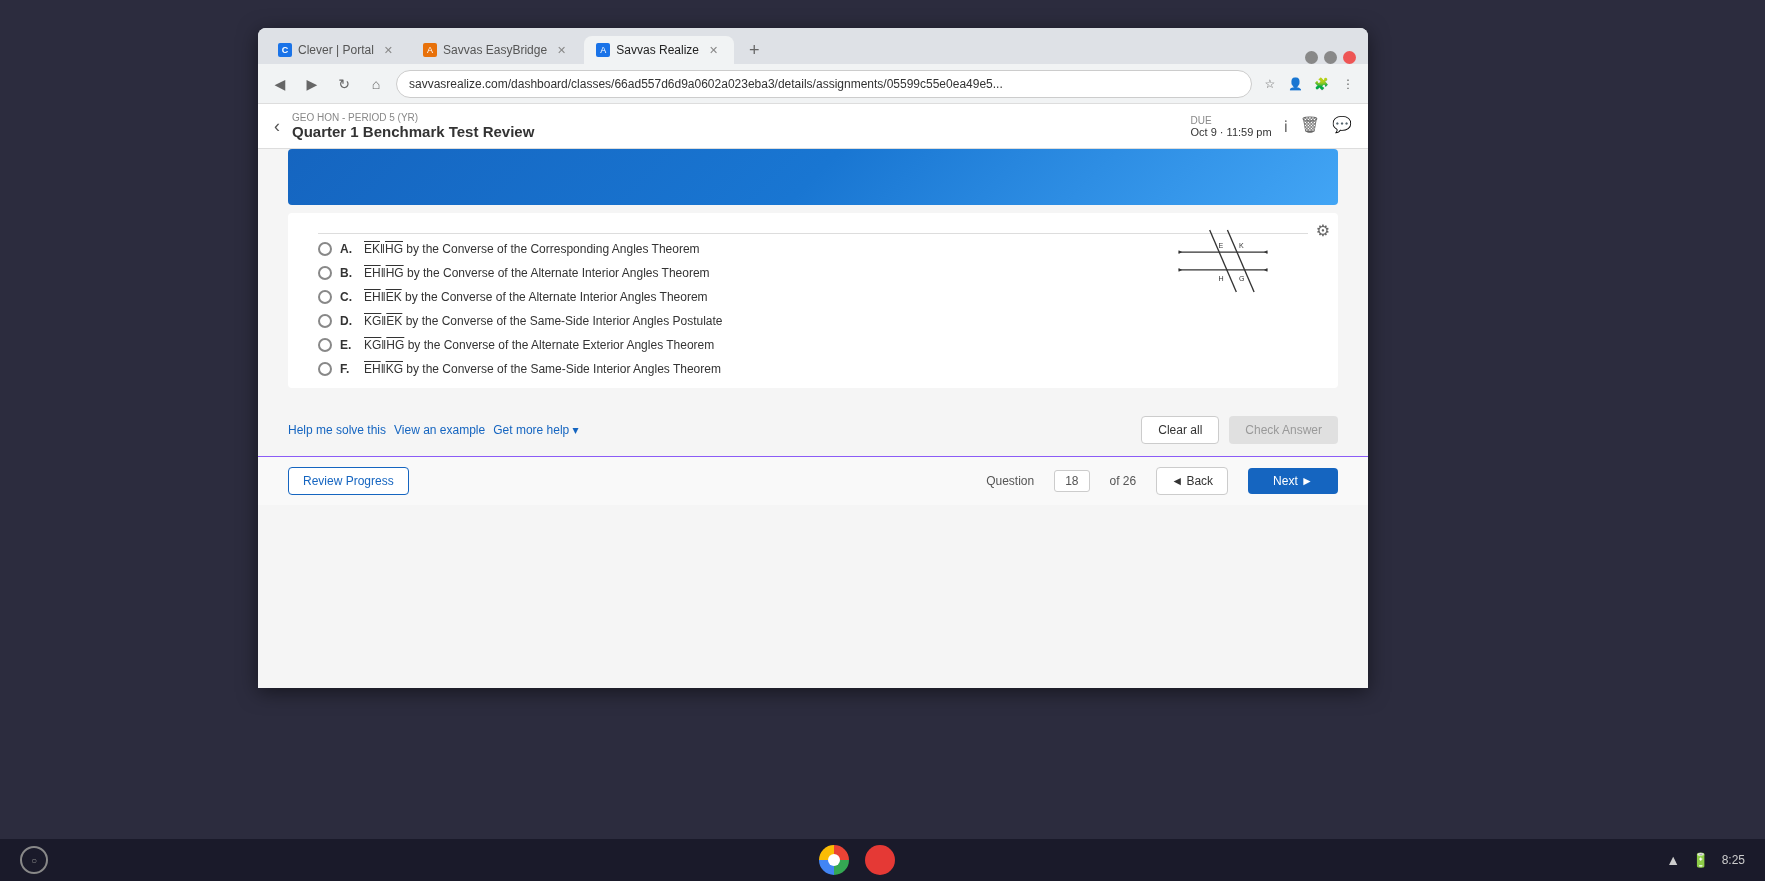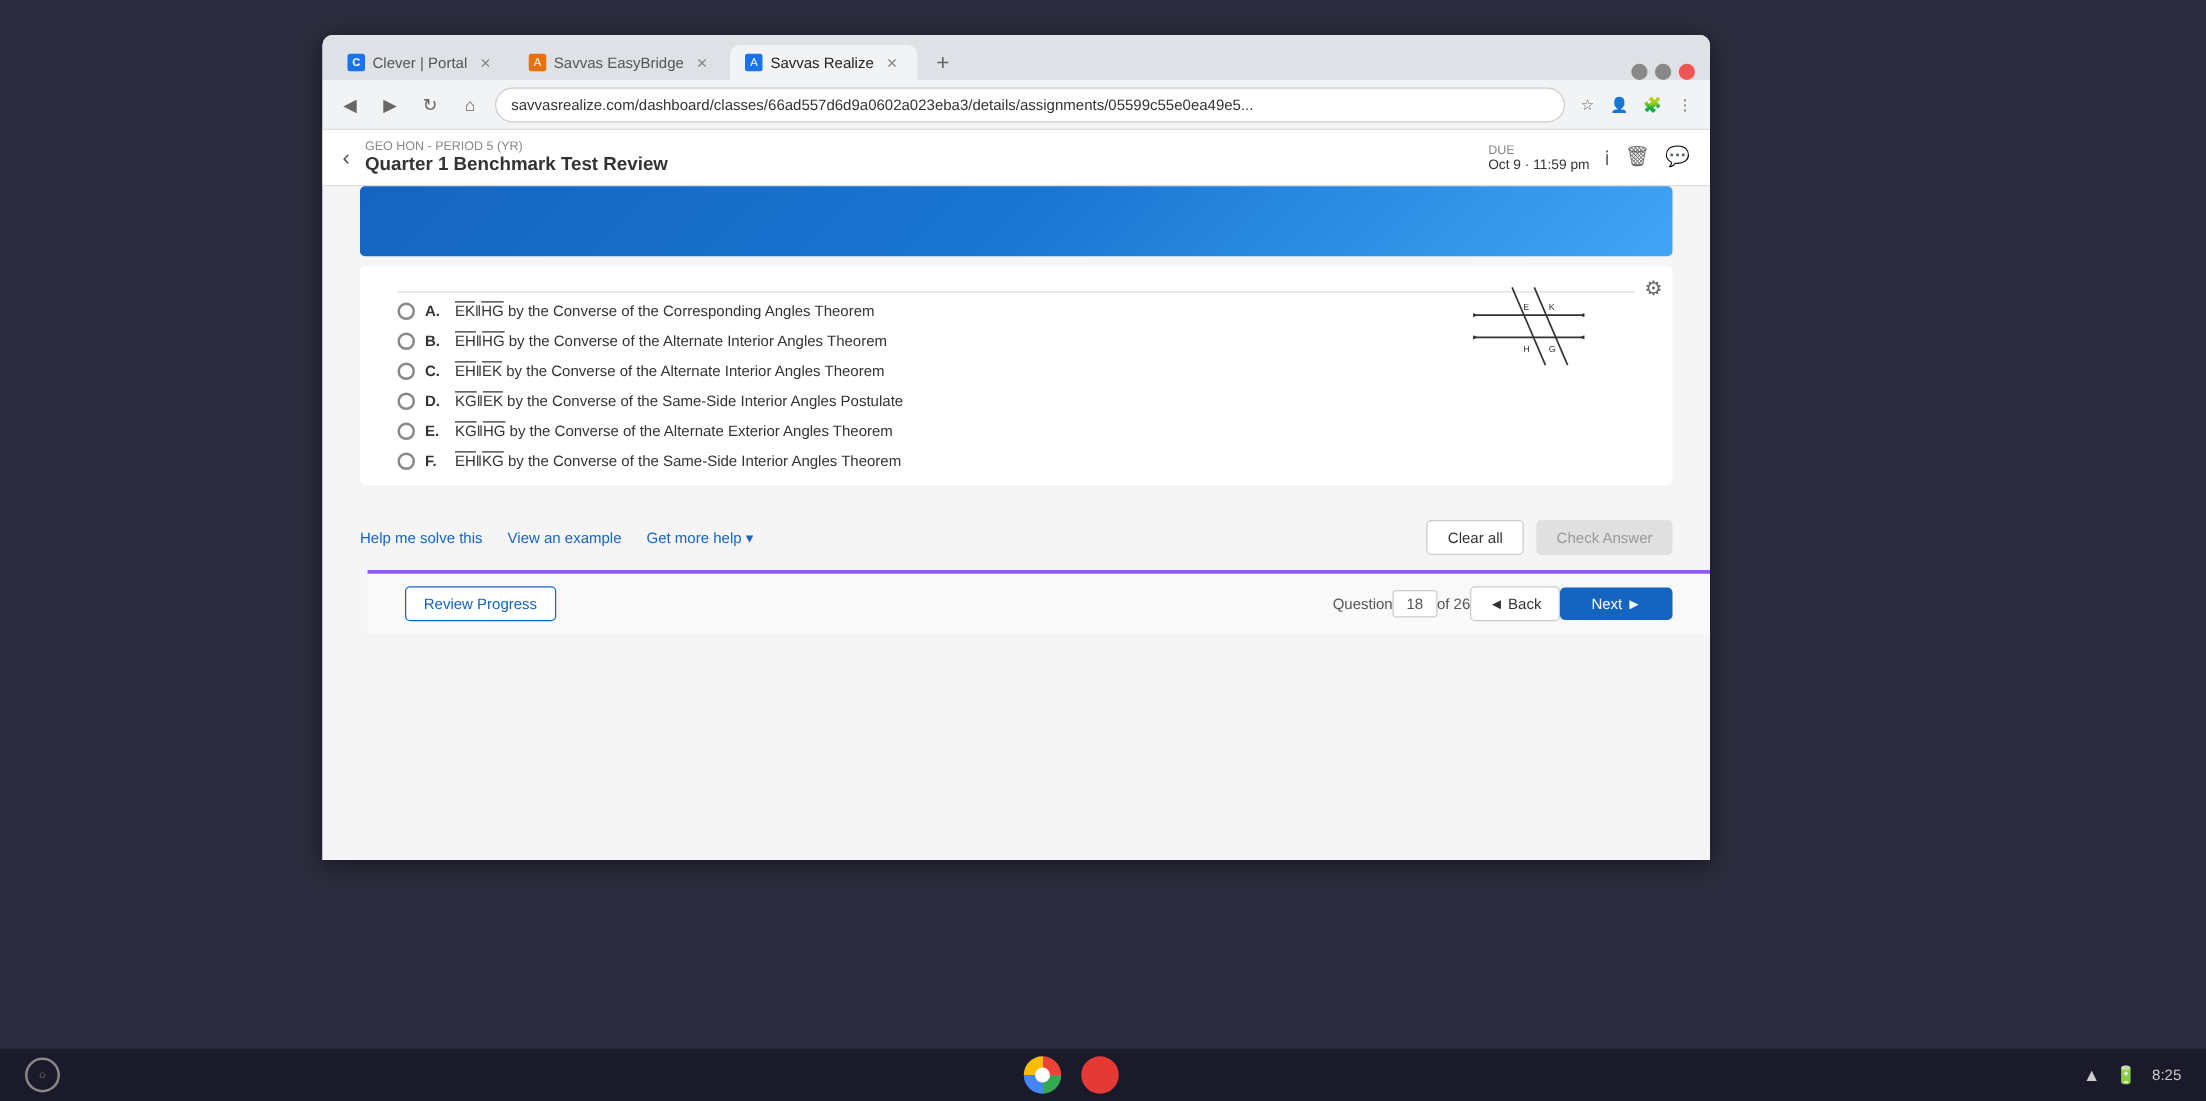--- a/index.html
+++ b/index.html
@@ -277,21 +277,21 @@
     .overline-text {
       text-decoration: overline;
       font-weight: normal;
     }
 
     
     .bottom-toolbar {
       padding: 12px 30px;
       display: flex;
       align-items: center;
-      gap: 20px;
+      gap: 8px;
       margin-top: 8px;
     }
 
     .help-link {
       font-size: 12px;
       color: #1565c0;
       cursor: pointer;
       text-decoration: none;
     }
 
@@ -319,40 +319,39 @@
       color: #999;
       border: none;
       cursor: not-allowed;
     }
 
     
     .nav-footer {
       padding: 10px 30px;
       display: flex;
       align-items: center;
-      border-top: 3px solid #8b5cf6;
+      border-top: 1px solid #8b5cf6;
       background: #f9f9f9;
-      margin-left: 36px;
     }
 
     .review-progress-btn {
       padding: 6px 14px;
       border: 1px solid #1565c0;
       border-radius: 4px;
       background: #fff;
       color: #1565c0;
       font-size: 12px;
       cursor: pointer;
     }
 
     .question-nav {
       margin-left: auto;
       display: flex;
       align-items: center;
-      gap: 0;
+      gap: 20px;
       font-size: 12px;
       color: #555;
       justify-content: flex-end;
     }
 
     .question-num-box {
       padding: 3px 10px;
       border: 1px solid #ccc;
       border-radius: 3px;
       background: #fff;

